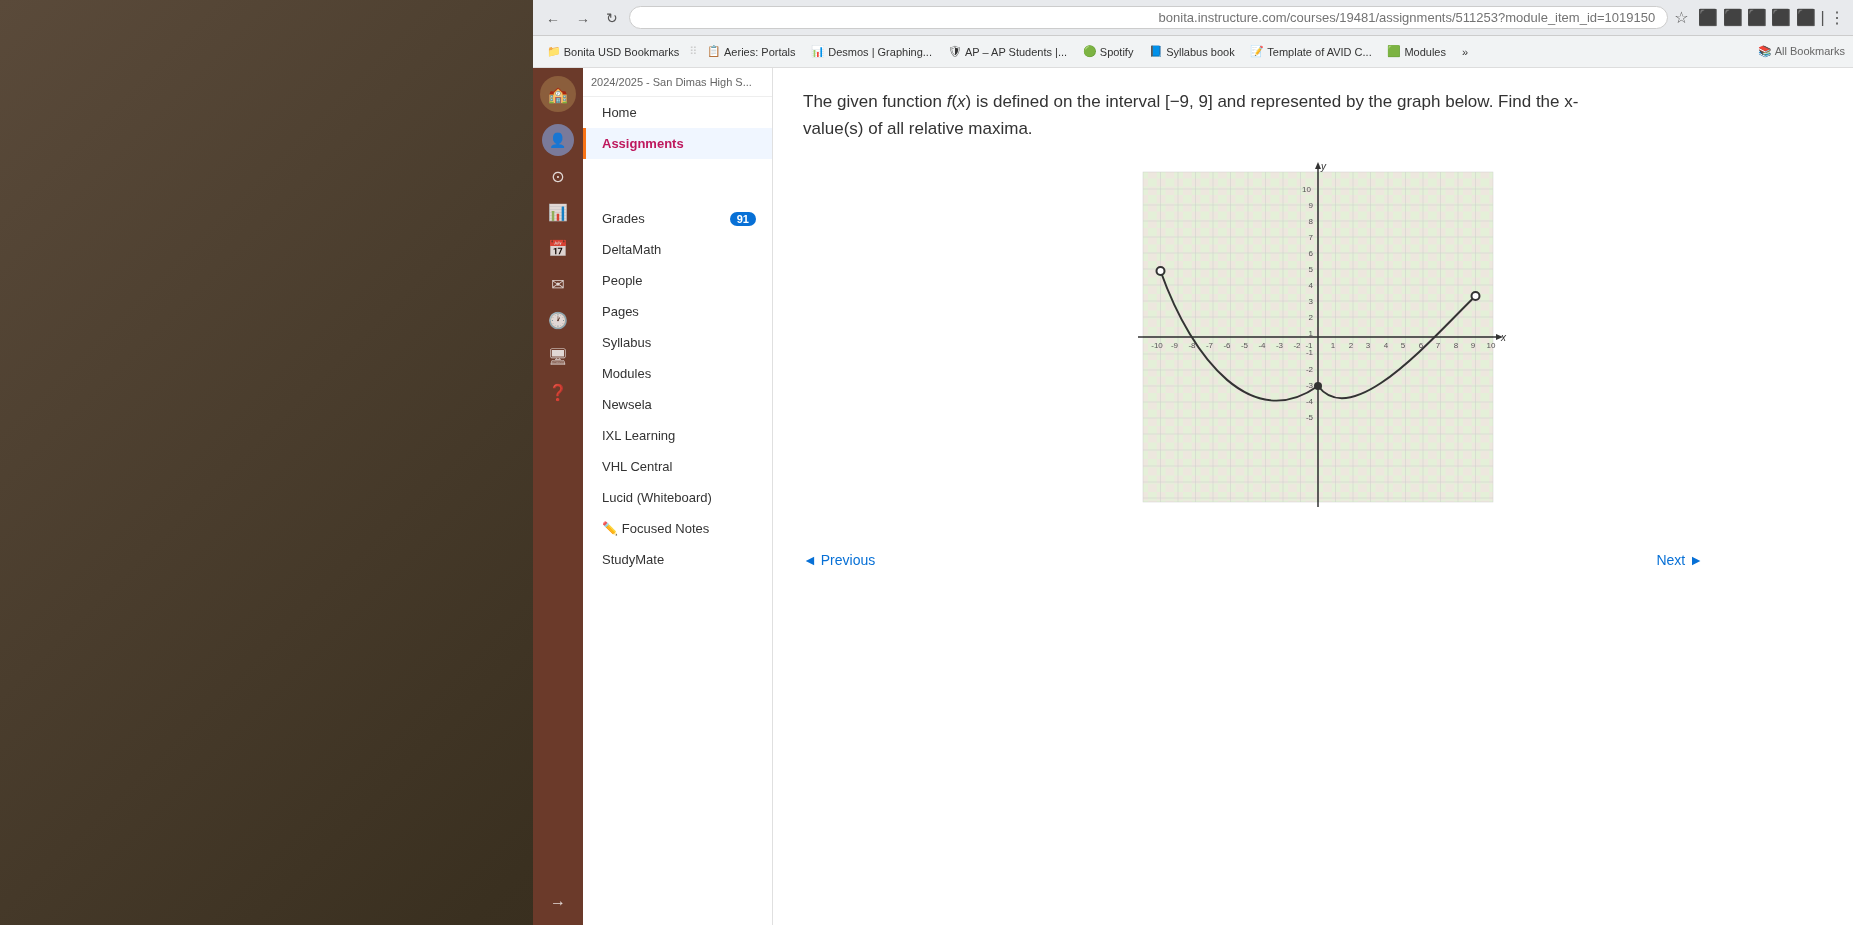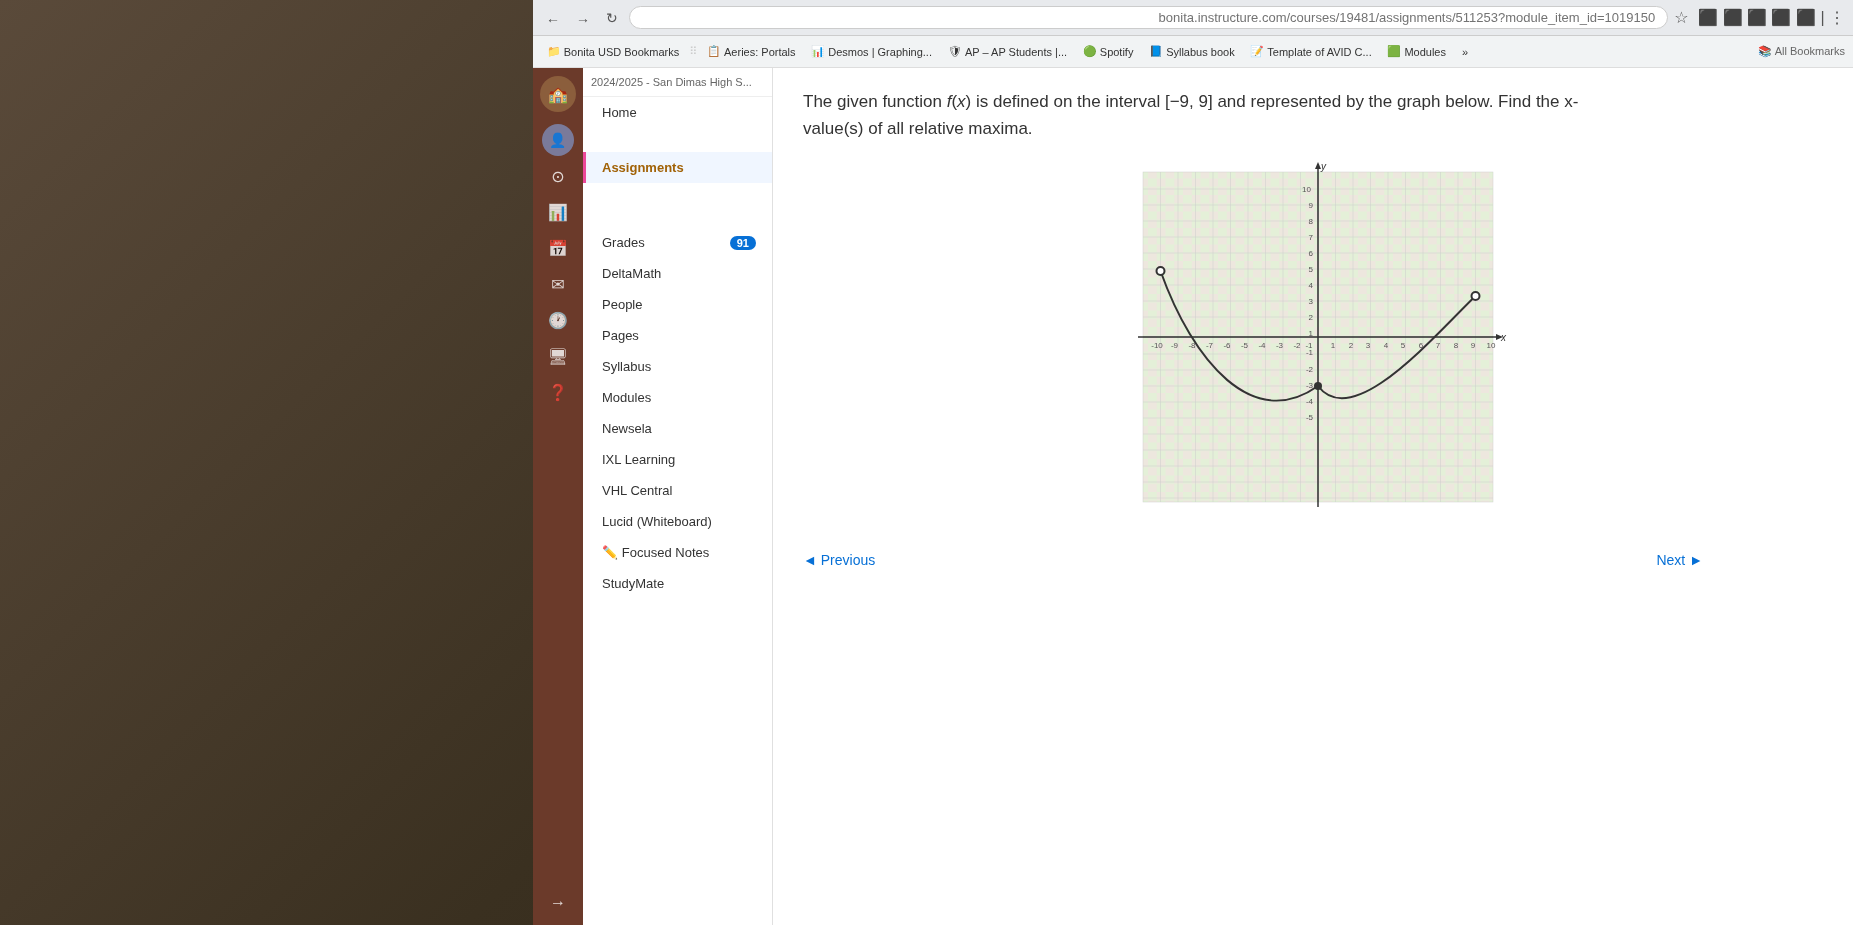--- a/index.html
+++ b/index.html
@@ -158,25 +158,24 @@
       display: block;
       padding: 8px 16px;
       color: #333;
       text-decoration: none;
       font-size: 13px;
       cursor: pointer;
       border-left: 3px solid transparent;
     }
 
     .nav-item.active {
-      border-left: 3px solid #ec4899;
-      color: #a16207;
+      border-left: 3px solid #f97316;
+      color: #be185d;
       font-weight: bold;
       background: #f0f6ff;
-      margin-top: 24px;
     }
 
     .nav-item-with-badge {
       display: flex;
       align-items: flex-end;
       justify-content: space-between;
     }
 
     .badge {
       background: #0770d6;

